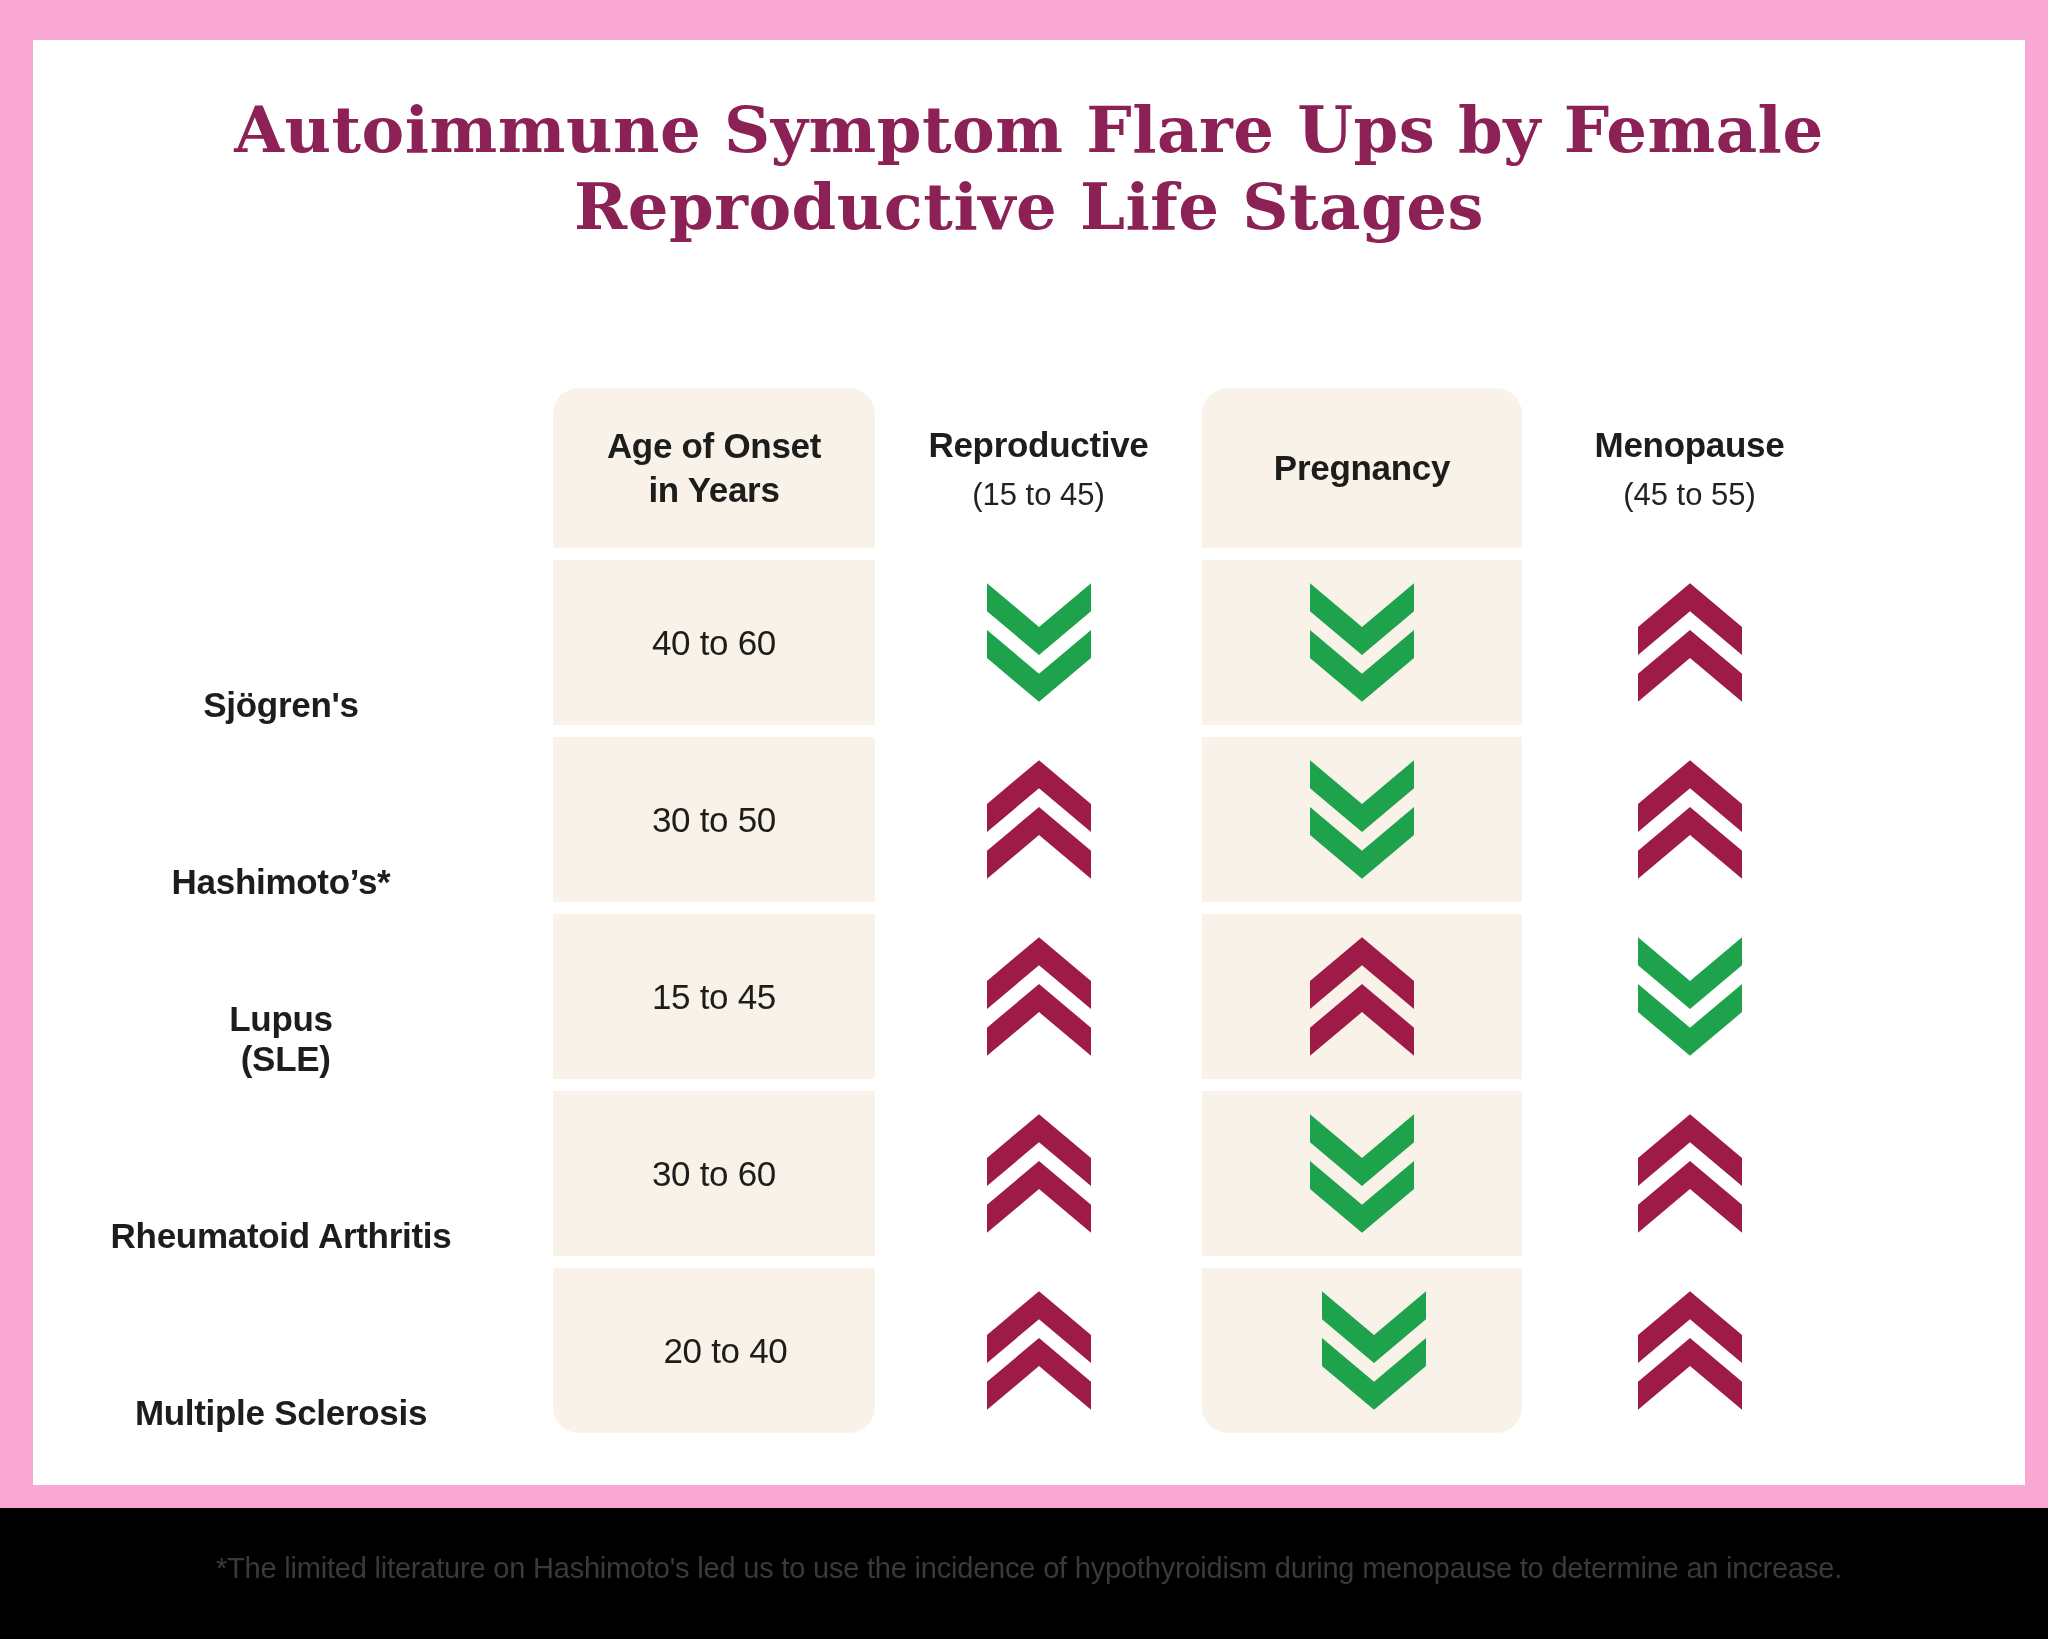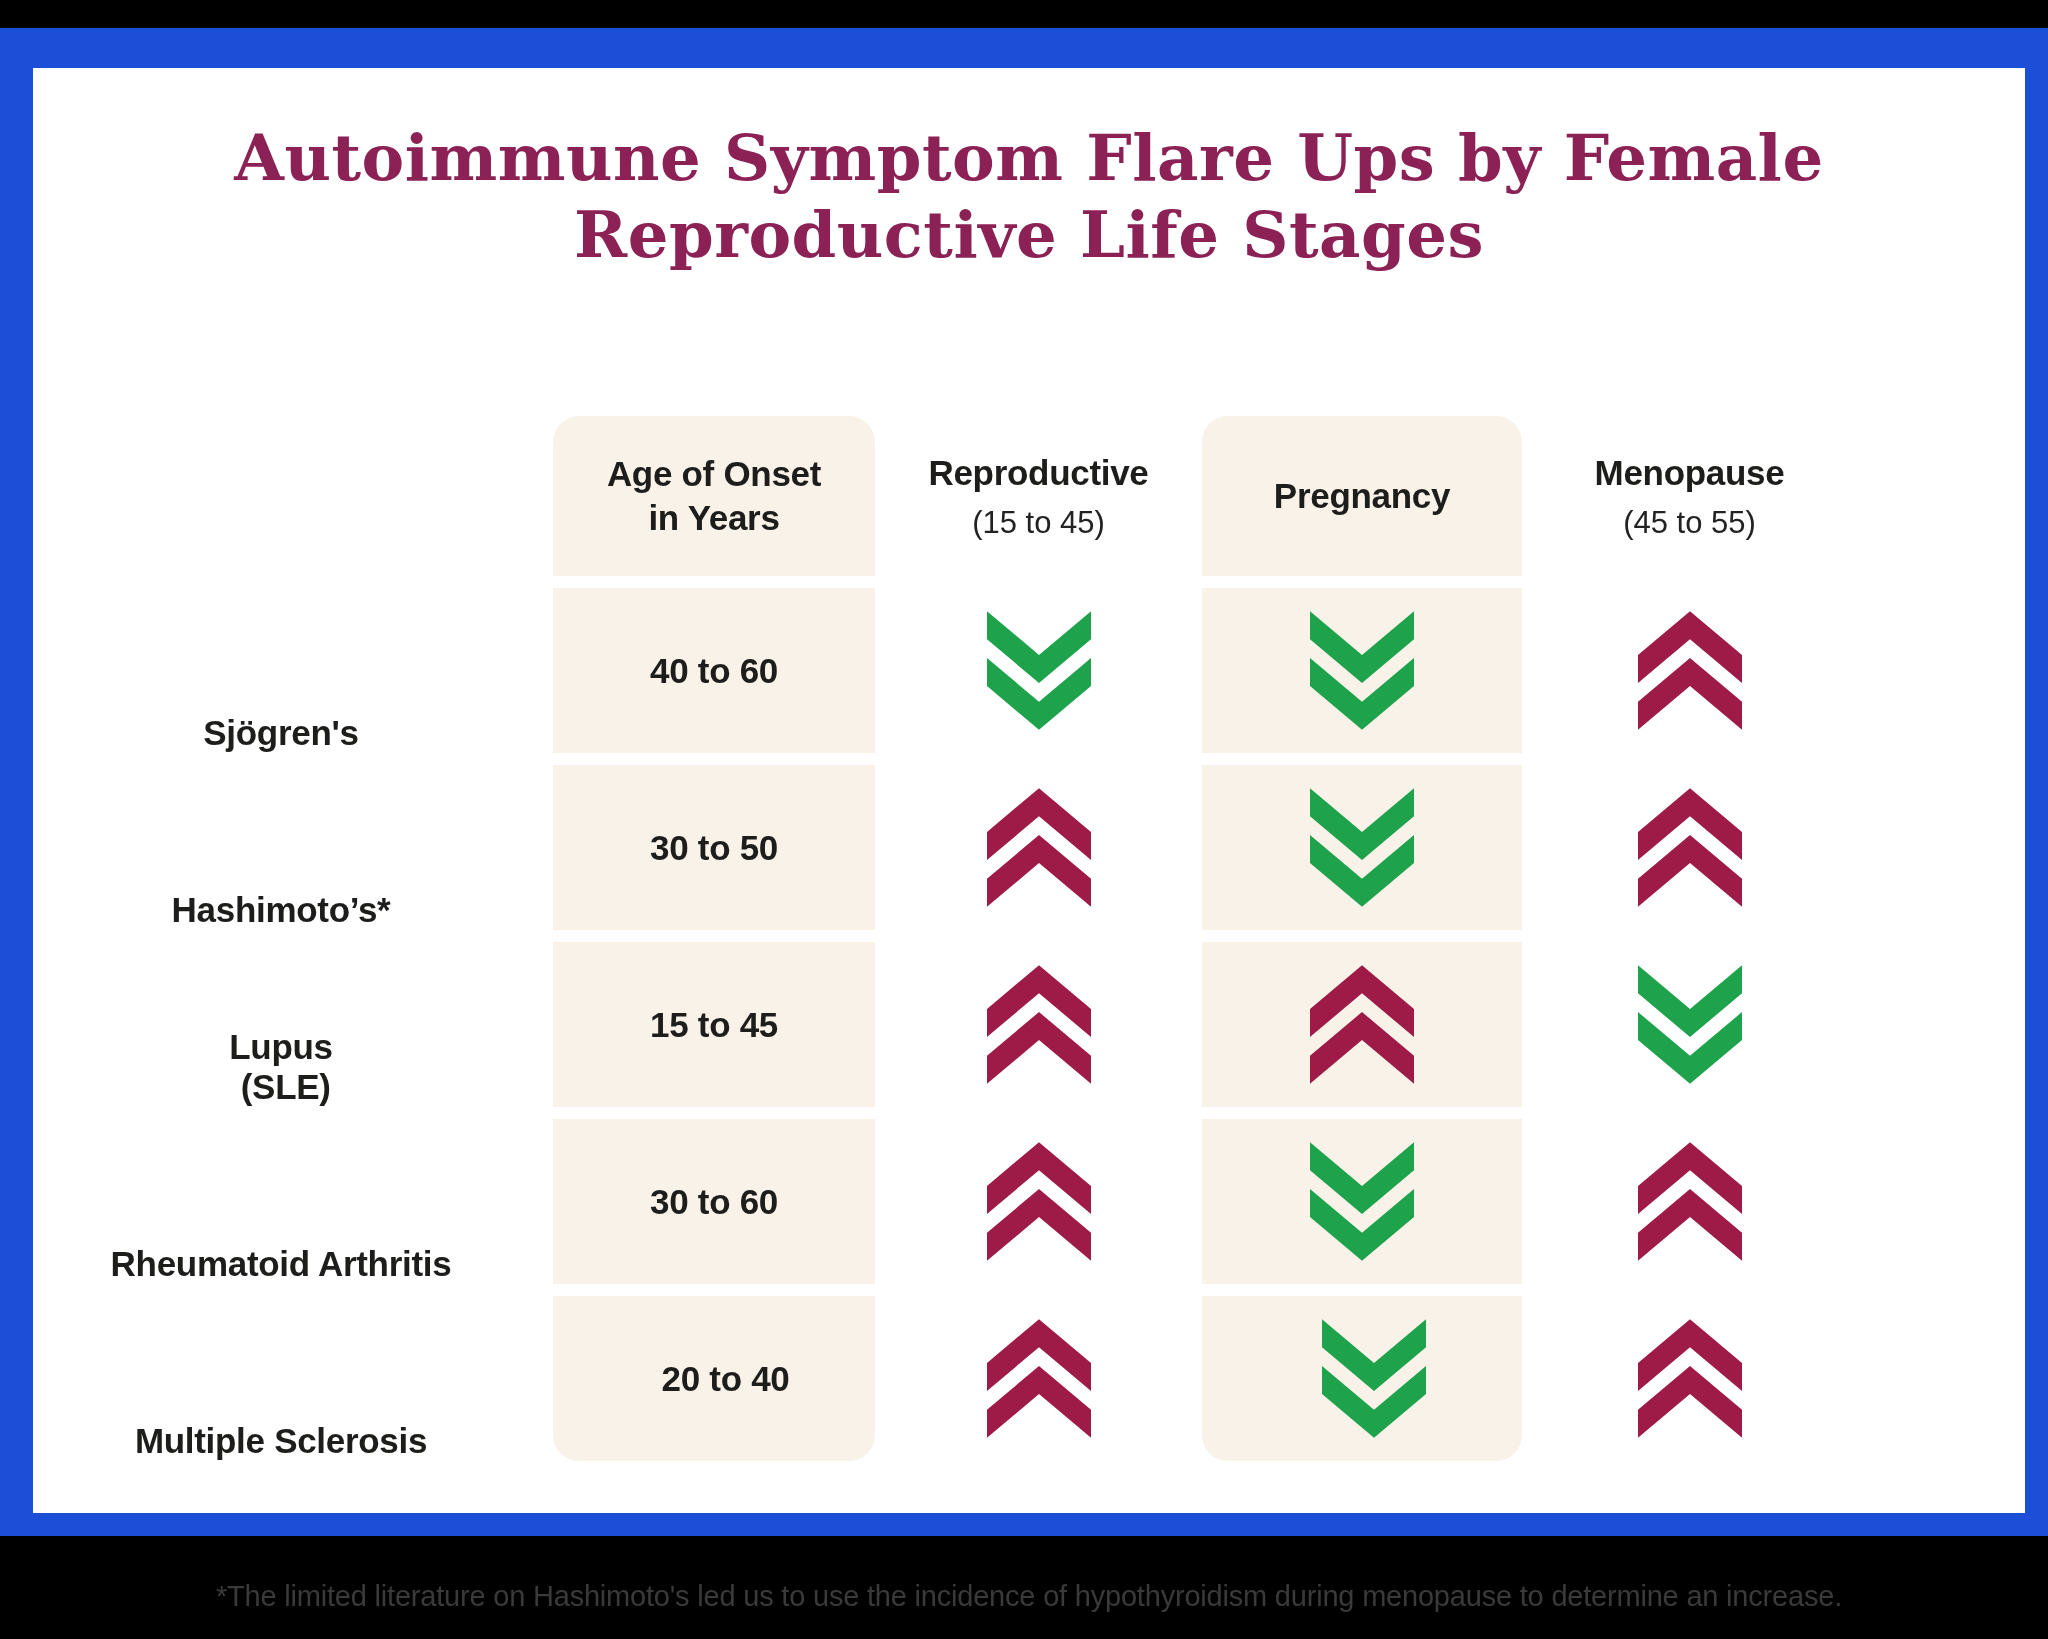--- a/index.html
+++ b/index.html
@@ -14,22 +14,21 @@
   html, body {
     margin: 0; padding: 0;
     background: #000;
     width: 2048px; height: 1639px;
     overflow: hidden;
     font-family: "Liberation Sans", sans-serif;
   }
   .frame {
     position: relative;
     width: 2048px; height: 1508px;
-    background: #1d4ed8;
-    margin-top: 28px;
+    background: #f9a8d4;
   }
   .card {
     position: absolute;
     left: 33px; top: 40px; right: 23px; bottom: 23px;
     background: #ffffff;
   }
   .title-wrap {
     position: absolute;
     top: 52px; left: 0; right: 0;
     text-align: center;
@@ -78,21 +77,21 @@
     padding-right: 54px;
     font-size: 35px;
     text-align: right;
     color: var(--ink);
     letter-spacing: -0.3px;
     white-space: pre;
   }
   .row-label .bold { font-weight: 700; }
   .row-label .reg  { font-weight: 700; }
   .age-val {
-    font-weight: 700;
+    font-weight: 400;
     font-size: 35px;
     letter-spacing: -0.3px;
   }
   .arrow-cell svg { display: block; }
   .arrow-cell.dir-up svg   { fill: var(--maroon); }
   .arrow-cell.dir-down svg { fill: var(--green); transform: scaleY(-1); }
   .footnote {
     position: absolute;
     left: 0; right: 0; top: 1512px;
     text-align: center;

